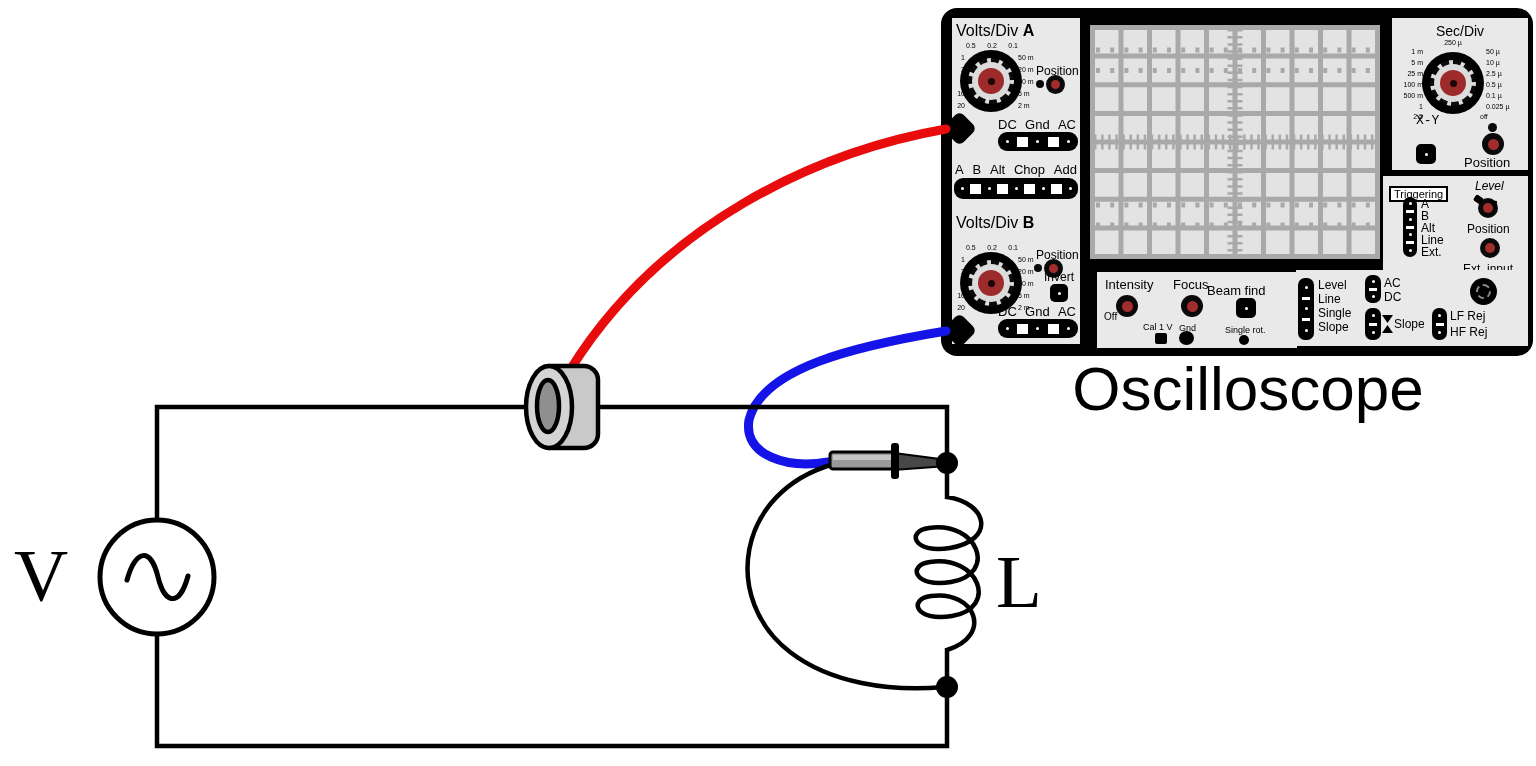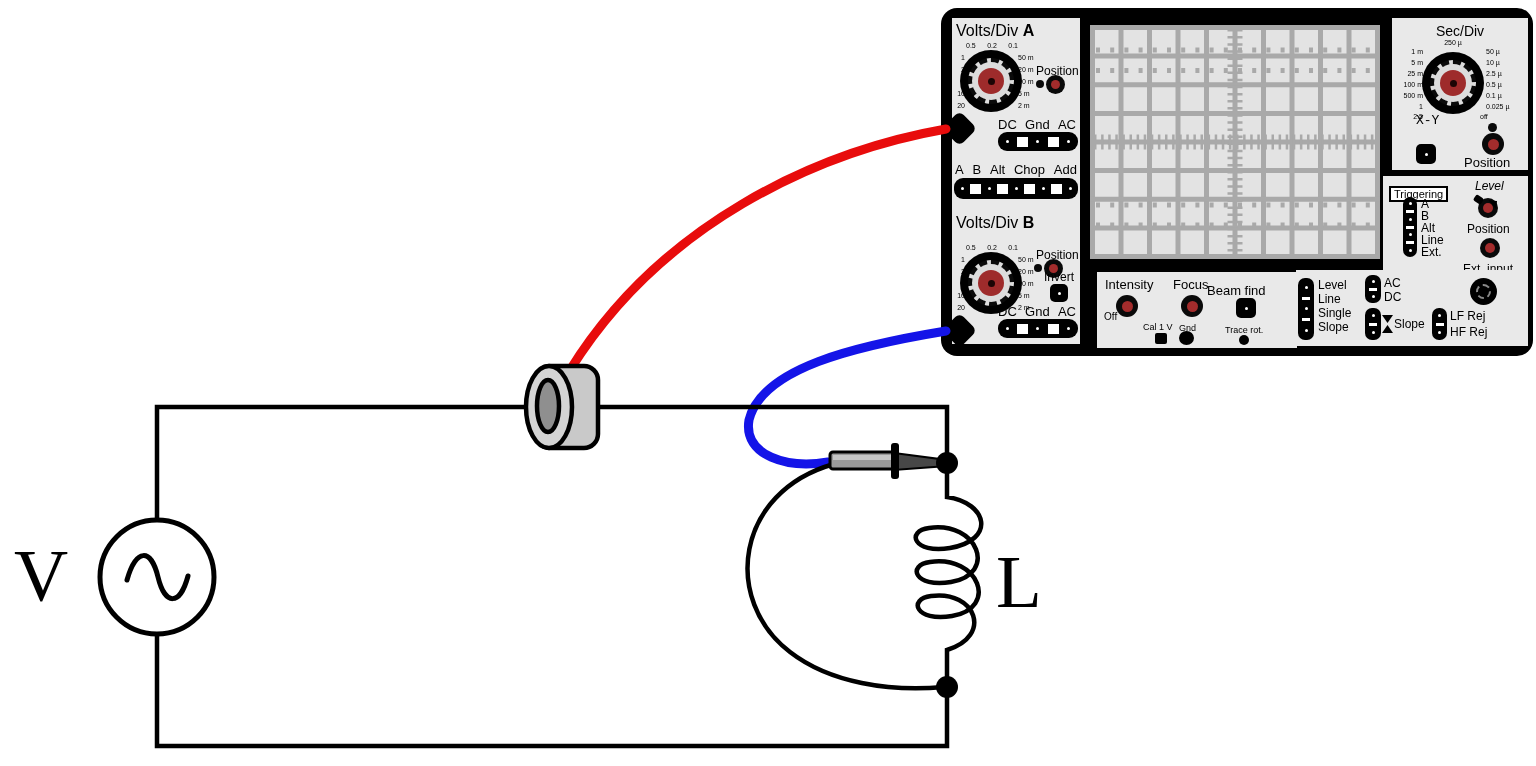--- a/index.html
+++ b/index.html
@@ -90,20 +90,21 @@
       <polygon points="894,453 947,460 947,466 894,470" fill="#474747" stroke="#000" stroke-width="2"></polygon>
       <rect x="891" y="443" width="8" height="36" rx="3" fill="#000"></rect>
     </g>
 
     <circle cx="947" cy="463" r="11" fill="#000"></circle>
     <circle cx="947" cy="687" r="11" fill="#000"></circle>
   </svg>
 
   <div class="a serif" style="left:14px;top:538px;">V</div>
   <div class="a serif" style="left:996px;top:544px;">L</div>
+  <div class="a osc-title" style="left:998px;top:358px;">Oscilloscope</div>
 
   <div class="a panel" style="left:941px;top:8px;width:592px;height:348px;z-index:1;">
 
     <div class="face" style="left:11px;top:10px;width:128px;height:326px;">
 
       <div class="a t16" style="left:4px;top:4px;">
         <span>Volts/Div</span> <b>A</b>
       </div>
       <div class="a" style="left:0;top:24px;width:128px;height:80px;">
         <div class="a t7" style="left:14px;top:0;width:52px;display:flex;justify-content:space-between;">
@@ -264,21 +265,21 @@
       <span class="a t13" style="left:76px;top:6px;">Focus</span>
       <div class="sknob" style="left:84px;top:23px;width:22px;height:22px;">
           <i></i>
         </div>
       <span class="a t13" style="left:110px;top:12px;">Beam find</span>
       <div class="pushbtn" style="left:139px;top:26px;width:20px;height:20px;"></div>
       <span class="a t9" style="left:46px;top:50px;">Cal 1 V</span>
       <div class="calrect" style="left:58px;top:61px;width:12px;height:11px;"></div>
       <span class="a t9" style="left:82px;top:51px;">Gnd</span>
       <div class="circ" style="left:82px;top:59px;width:15px;height:14px;"></div>
-      <span class="a t9" style="left:128px;top:53px;">Trace rot.</span>
+      <span class="a t9" style="left:128px;top:53px;">Single rot.</span>
       <div class="circ" style="left:142px;top:63px;width:10px;height:10px;"></div>
     </div>
 
     <div class="face" style="left:451px;top:10px;width:136px;height:152px;">
       <div class="a t17" style="left:0;top:4px;width:136px;text-align:center;">Sec/Div</div>
       <span class="a t7" style="left:25px;top:21px;width:72px;text-align:center;">250 µ</span>
       <span class="a t7" style="left:2px;top:30px;width:29px;text-align:right;">1 m</span>
       <span class="a t7" style="left:2px;top:41px;width:29px;text-align:right;">5 m</span>
       <span class="a t7" style="left:2px;top:52px;width:29px;text-align:right;">25 m</span>
       <span class="a t7" style="left:2px;top:63px;width:29px;text-align:right;">100 m</span>

